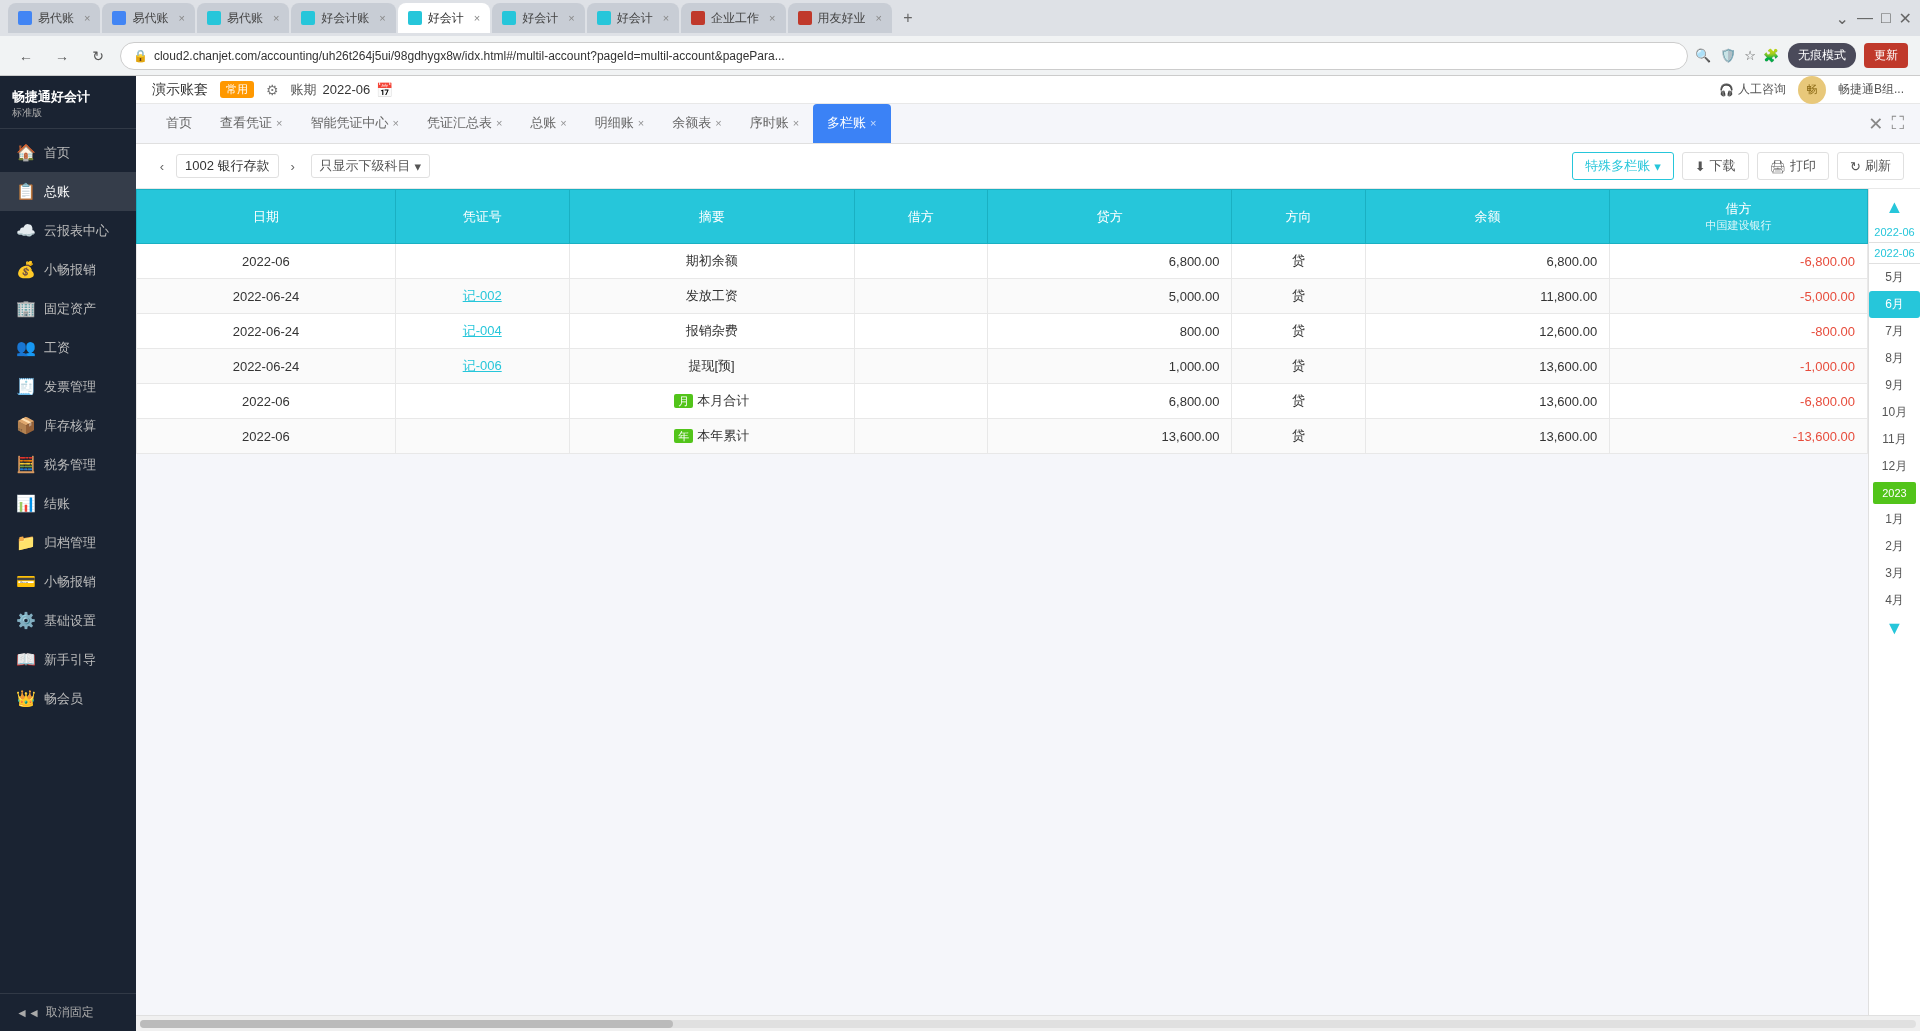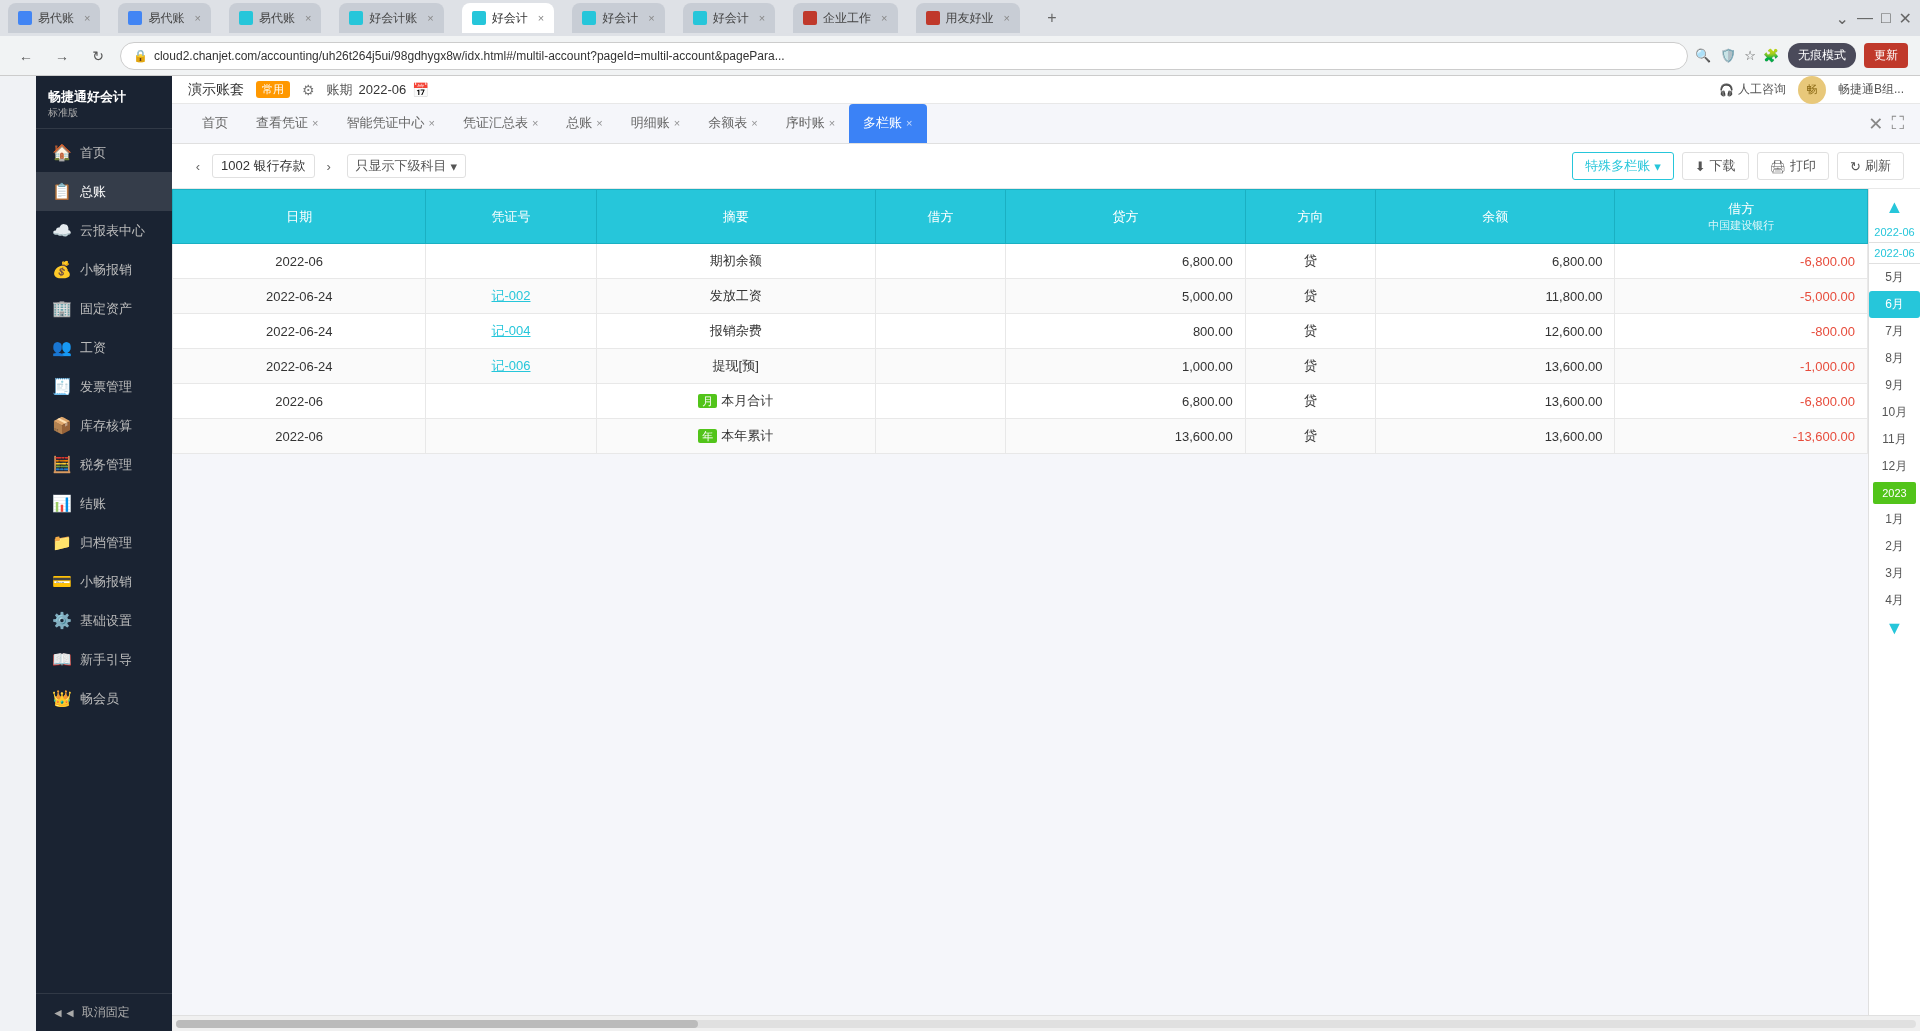--- a/index.html
+++ b/index.html
@@ -1,34 +1,34 @@
 <!DOCTYPE html>
 <html><head>
   <meta charset="utf-8">
   <style>
     * { margin: 0; padding: 0; box-sizing: border-box; }
     body { font-family: 'Microsoft YaHei', Arial, sans-serif; font-size: 13px; background: #f0f2f5; overflow: hidden; width: 1920px; height: 1031px; }
-    .tab-bar { display: flex; align-items: center; height: 36px; background: #dee1e6; padding: 0 8px; gap: 18px; }
+    .tab-bar { display: flex; align-items: center; height: 36px; background: #dee1e6; padding: 0 8px; gap: 2px; }
     .tab { display: flex; align-items: center; height: 30px; padding: 0 10px; border-radius: 8px 8px 0 0; font-size: 12px; gap: 6px; cursor: pointer; max-width: 160px; background: #c8cdd5; color: #444; }
     .tab.active { background: #fff; color: #333; }
     .tab .tab-close { margin-left: 4px; color: #888; font-size: 11px; cursor: pointer; }
     .tab-new { width: 28px; height: 28px; display: flex; align-items: center; justify-content: center; cursor: pointer; color: #666; font-size: 16px; }
     .tab-controls { margin-left: auto; display: flex; gap: 8px; align-items: center; }
     .tab-controls span { font-size: 16px; color: #666; cursor: pointer; }
 
     .address-bar { display: flex; align-items: center; height: 40px; background: #f1f3f4; padding: 0 12px; gap: 8px; border-bottom: 1px solid #ccc; }
     .nav-btn { width: 28px; height: 28px; display: flex; align-items: center; justify-content: center; cursor: pointer; color: #555; font-size: 14px; border-radius: 50%; }
     .url-bar { flex: 1; background: #fff; border: 1px solid #ccc; border-radius: 20px; height: 28px; padding: 0 12px; font-size: 12px; color: #333; display: flex; align-items: center; }
     .addr-actions { display: flex; gap: 8px; align-items: center; }
     .addr-btn { font-size: 13px; color: #555; cursor: pointer; }
     .update-btn { background: #c0392b; color: #fff; padding: 4px 10px; border-radius: 4px; font-size: 12px; cursor: pointer; }
     .stealth-btn { background: #4a4a5a; color: #fff; padding: 4px 10px; border-radius: 12px; font-size: 12px; cursor: pointer; }
 
     
-    .app-container { display: flex; height: calc(1031px - 76px); margin-left: 36px; }
+    .app-container { display: flex; height: calc(1031px - 76px); }
 
     
     .sidebar { width: 136px; background: #1a2332; display: flex; flex-direction: column; color: #fff; flex-shrink: 0; }
     .sidebar-logo { padding: 12px 12px 8px; border-bottom: 1px solid rgba(255,255,255,0.1); }
     .sidebar-logo .logo-text { font-size: 13px; font-weight: bold; color: #fff; }
     .sidebar-logo .logo-sub { font-size: 10px; color: #aaa; }
     .sidebar-nav { flex: 1; overflow-y: auto; padding: 4px 0; }
     .sidebar-item { display: flex; align-items: center; padding: 10px 16px; gap: 8px; cursor: pointer; color: #bbb; font-size: 13px; }
     .sidebar-item.active { background: rgba(255,255,255,0.12); color: #fff; }
     .sidebar-item .s-icon { font-size: 16px; width: 20px; text-align: center; }

